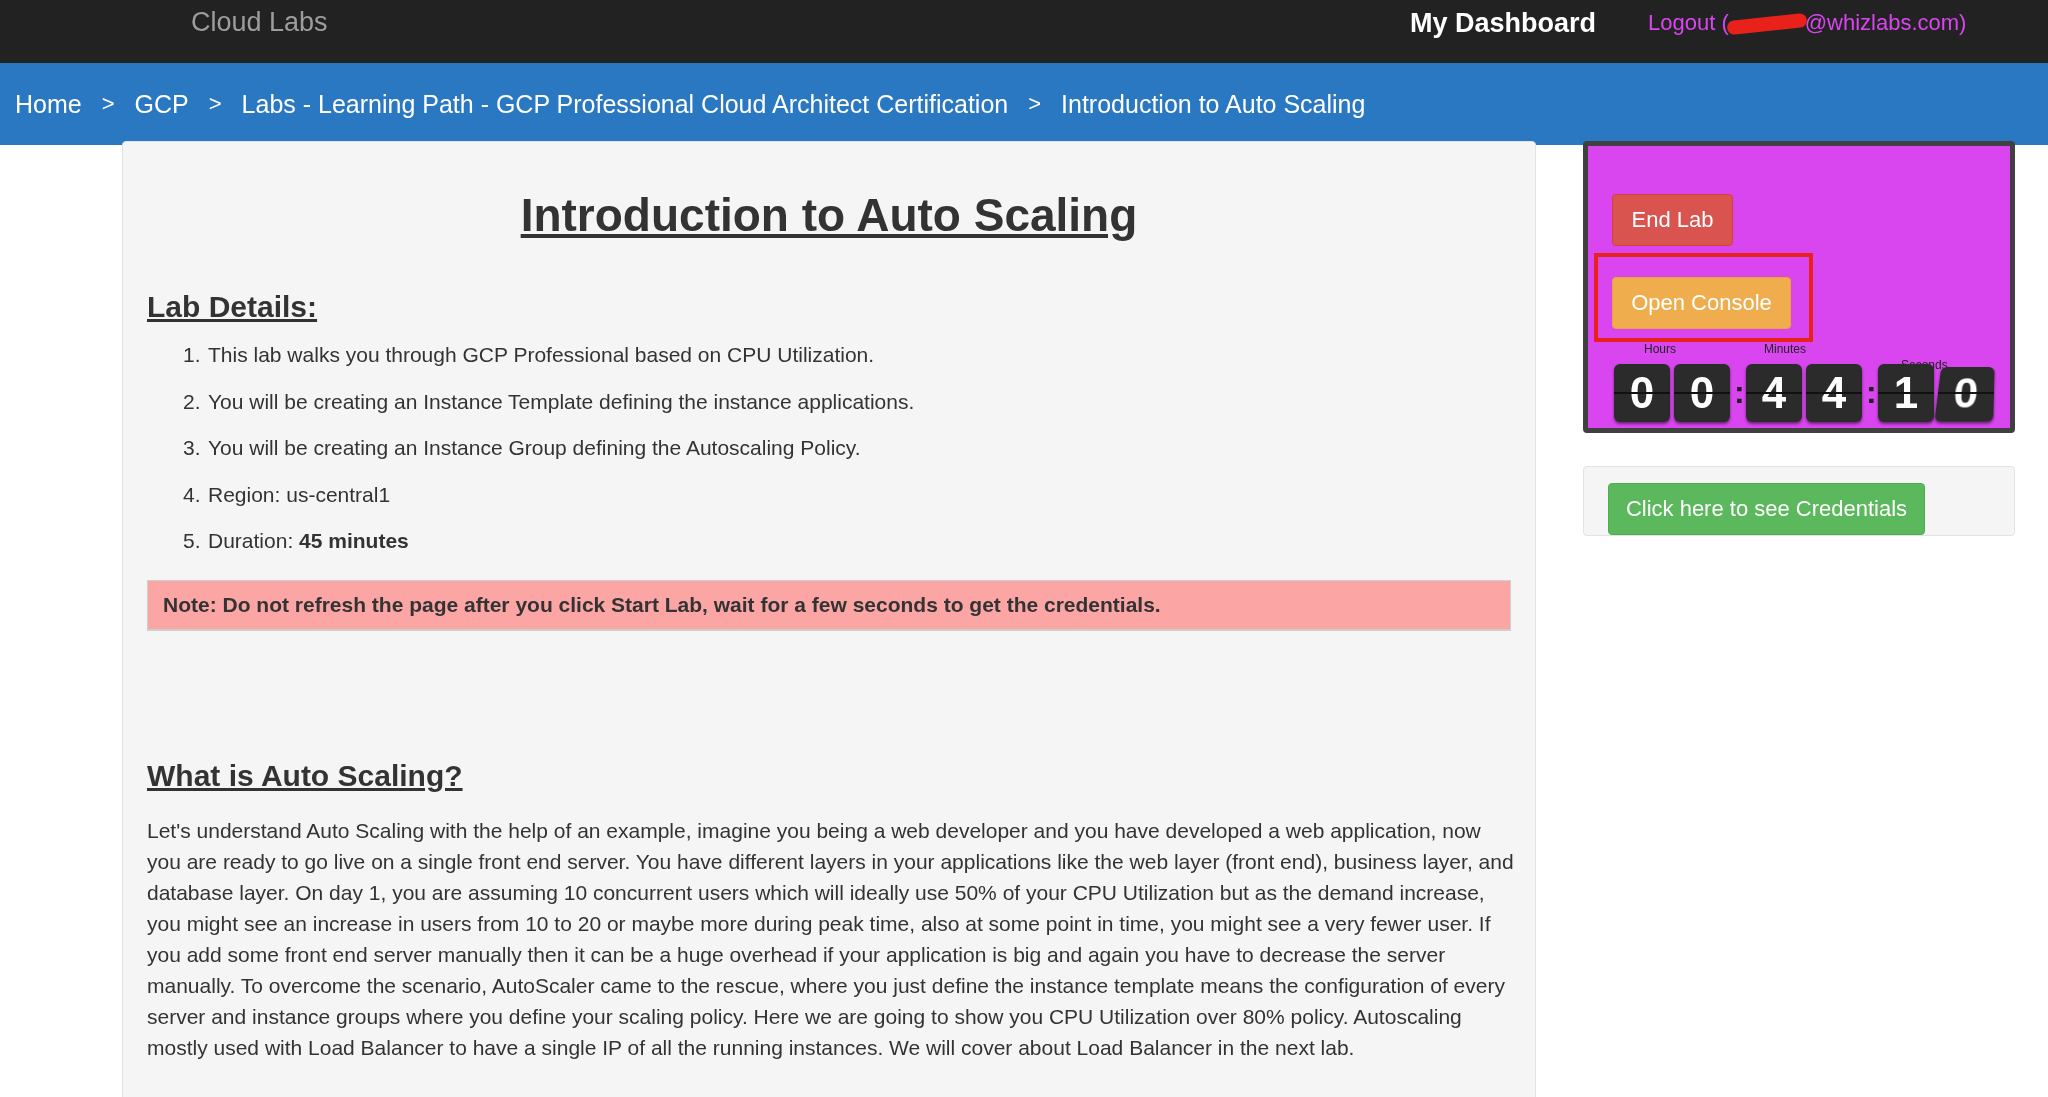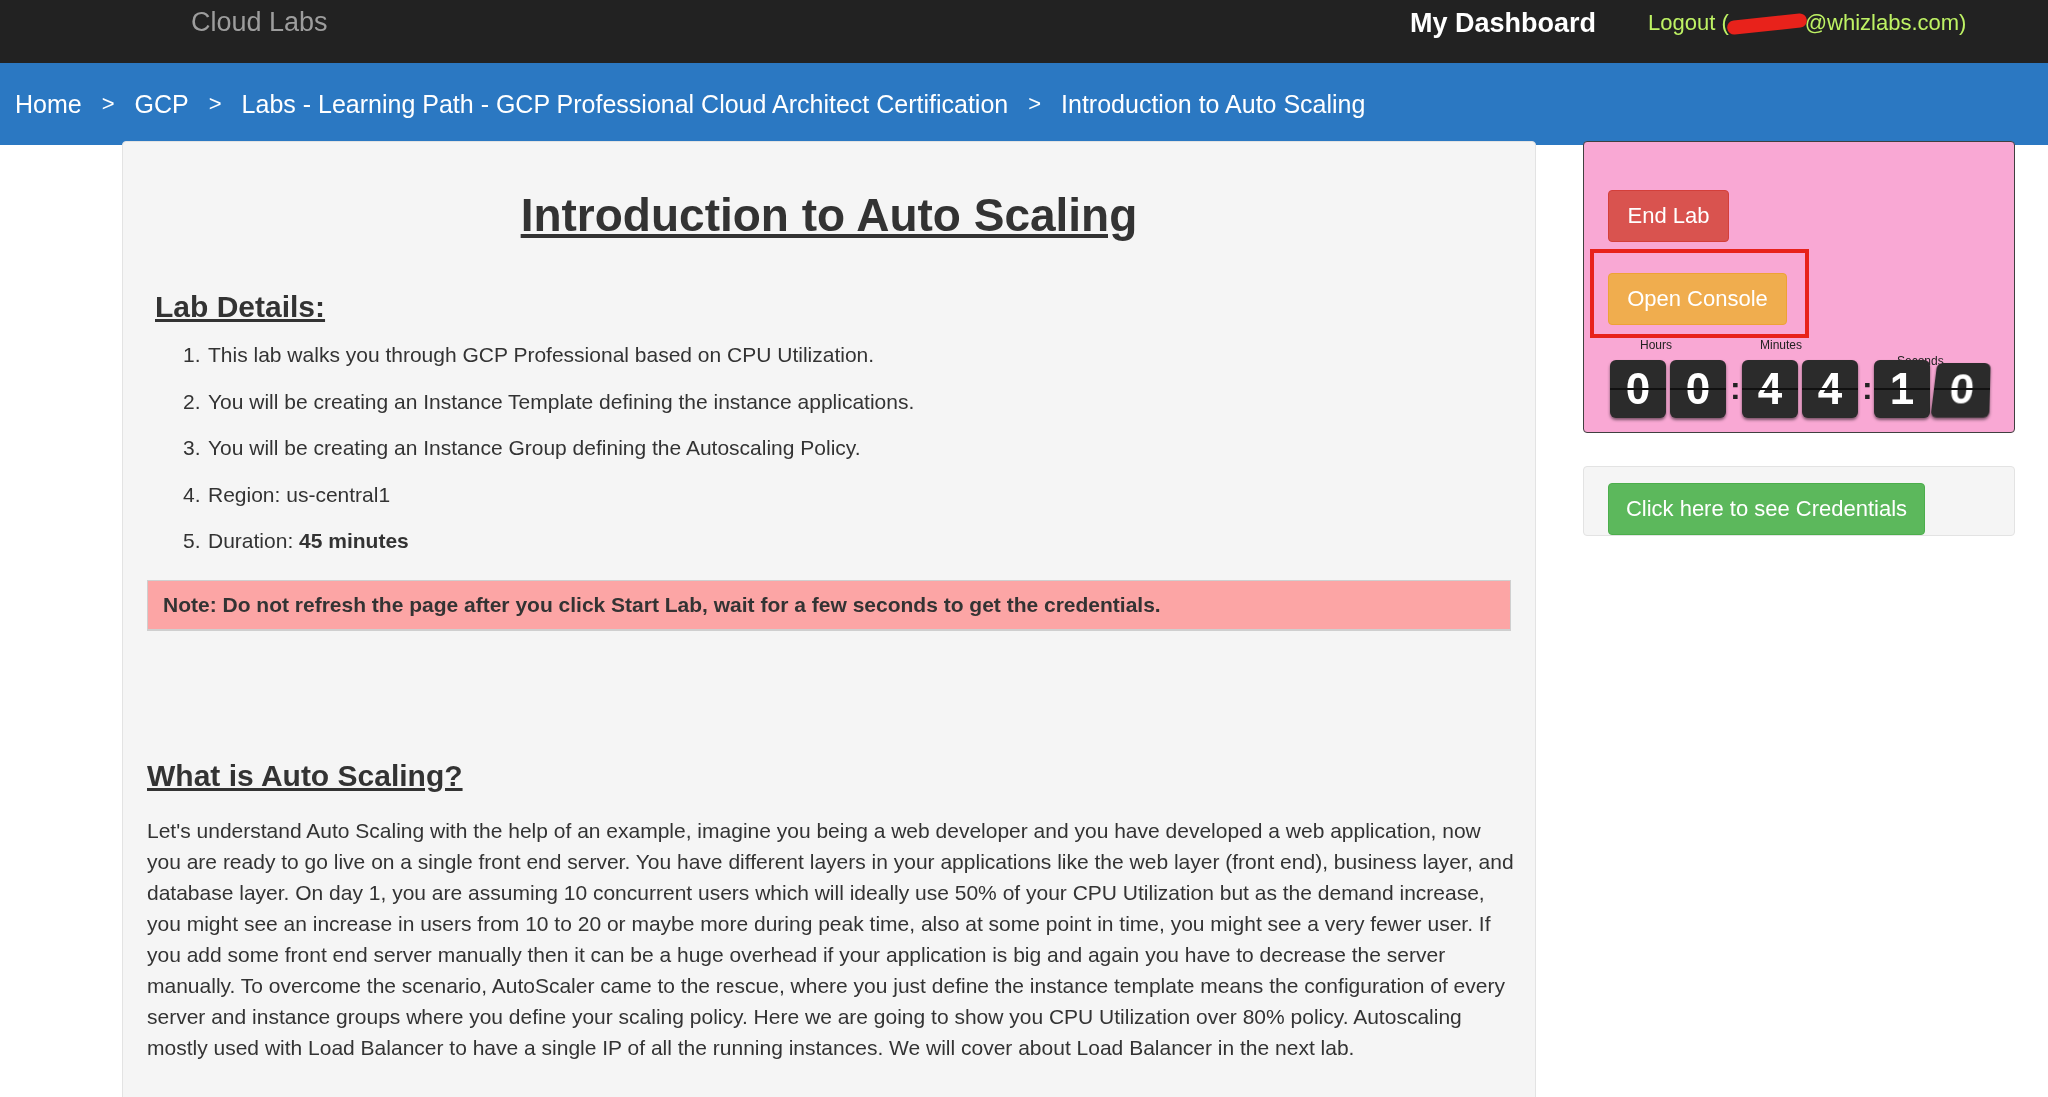--- a/index.html
+++ b/index.html
@@ -1,41 +1,41 @@
 <!DOCTYPE html>
 <html><head>
   <meta charset="utf-8">
   <style>
     * { box-sizing: border-box; margin: 0; padding: 0; }
     html, body { width: 2048px; height: 1097px; overflow: hidden; background: #ffffff; font-family: "Liberation Sans", sans-serif; color: #333; }
 
     .topbar { position: absolute; left: 0; top: 0; width: 2048px; height: 63px; background: #222222; }
     .brand { position: absolute; left: 191px; top: 7px; font-size: 27px; color: #9d9d9d; }
     .dashboard-link { position: absolute; left: 1410px; top: 8px; font-size: 27px; font-weight: bold; color: #ffffff; }
-    .logout-link { position: absolute; left: 1648px; top: 10px; font-size: 22px; color: #bef264; white-space: nowrap; }
+    .logout-link { position: absolute; left: 1648px; top: 10px; font-size: 22px; color: #d946ef; white-space: nowrap; }
     .logout-link .redact { display: inline-block; width: 80px; height: 14px; background: #e8221b; border-radius: 8px; vertical-align: middle; transform: rotate(-6deg); margin: 0 -2px; }
 
     .breadcrumb-bar { position: absolute; left: 0; top: 63px; width: 2048px; height: 82px; background: #2b78c2; display: flex; align-items: center; padding-left: 15px; }
     .crumb { color: #ffffff; font-size: 25px; }
     .crumb-sep { color: #ffffff; font-size: 22px; margin: 0 20px; }
 
     .main-panel { position: absolute; left: 122px; top: 141px; width: 1414px; height: 970px; background: #f5f5f5; border: 1px solid #e3e3e3; border-radius: 4px; }
     .lab-title { position: absolute; left: 0; width: 100%; top: 46px; text-align: center; font-size: 46px; font-weight: bold; color: #333; text-decoration: underline; }
     .section-heading { position: absolute; left: 24px; font-size: 30px; font-weight: bold; color: #333; text-decoration: underline; }
     .details-list { position: absolute; left: 60px; top: 200px; list-style: none; }
     .details-list li { font-size: 21px; color: #333; height: 46.5px; line-height: 26px; }
     .details-list li .num { display: inline-block; width: 25px; }
 
     .note-box { position: absolute; left: 24px; top: 438px; width: 1364px; border: 1px solid #cfcfcf; background: #fca5a5; }
     .note-row1 { padding: 12px 15px; font-size: 21px; font-weight: bold; border-bottom: 1px solid #cfcfcf; color: #333; }
     .note-row2 { padding: 8px 15px 10px; font-size: 21px; line-height: 31px; color: #333; }
 
     .paragraph { position: absolute; left: 24px; top: 673px; width: 1372px; font-size: 21px; line-height: 31px; color: #333; }
 
-    .side-panel { position: absolute; left: 1583px; top: 141px; width: 432px; height: 292px; background: #f9a8d4; border: 1px solid #404040; border-radius: 4px; }
+    .side-panel { position: absolute; left: 1583px; top: 141px; width: 432px; height: 292px; background: #d946ef; border: 5px solid #404040; border-radius: 4px; }
     .side-panel2 { position: absolute; left: 1583px; top: 466px; width: 432px; height: 70px; background: #f5f5f5; border: 1px solid #e3e3e3; border-radius: 4px; }
     .btn { position: absolute; border-radius: 4px; color: #fff; font-size: 22px; display: flex; align-items: center; justify-content: center; }
     .btn-end { left: 24px; top: 48px; width: 121px; height: 52px; background: #d9534f; border: 1px solid #d43f3a; }
     .btn-console { left: 24px; top: 131px; width: 179px; height: 52px; background: #f0ad4e; border: 1px solid #eea236; }
     .highlight-box { position: absolute; left: 6px; top: 107px; width: 219px; height: 89px; border: 4px solid #e8221b; }
     .btn-cred { left: 24px; top: 16px; width: 317px; height: 52px; background: #5cb85c; border: 1px solid #4cae4c; }
 
     .timer-label { position: absolute; top: 196px; font-size: 12px; color: #222; }
     .digit { position: absolute; top: 218px; width: 56px; height: 58px; background: #2b2b2b; border-radius: 6px; color: #fff; font-size: 44px; font-weight: bold; display: flex; align-items: center; justify-content: center; box-shadow: 0 2px 3px rgba(0,0,0,0.5); }
     .digit::after { content: ""; position: absolute; left: 0; right: 0; top: 28px; height: 2px; background: #111; }
@@ -56,21 +56,21 @@
   <span class="crumb-sep">&gt;</span>
   <span class="crumb">GCP</span>
   <span class="crumb-sep">&gt;</span>
   <span class="crumb">Labs - Learning Path - GCP Professional Cloud Architect Certification</span>
   <span class="crumb-sep">&gt;</span>
   <span class="crumb">Introduction to Auto Scaling</span>
 </div>
 
 <div class="main-panel">
   <div class="lab-title">Introduction to Auto Scaling</div>
-  <div class="section-heading" style="top:148px;margin-left:8px;">Lab Details:</div>
+  <div class="section-heading" style="top:148px;">Lab Details:</div>
   <ul class="details-list">
     <li><span class="num">1.</span><span>This lab walks you through GCP Professional based on CPU Utilization.</span></li>
     <li><span class="num">2.</span><span>You will be creating an Instance Template defining the instance applications.</span></li>
     <li><span class="num">3.</span><span>You will be creating an Instance Group defining the Autoscaling Policy.</span></li>
     <li><span class="num">4.</span><span>Region: us-central1</span></li>
     <li><span class="num">5.</span><span>Duration: </span><b>45 minutes</b></li>
   </ul>
 
   <div class="note-box">
     <div class="note-row1">Note: Do not refresh the page after you click Start Lab, wait for a few seconds to get the credentials.</div>

